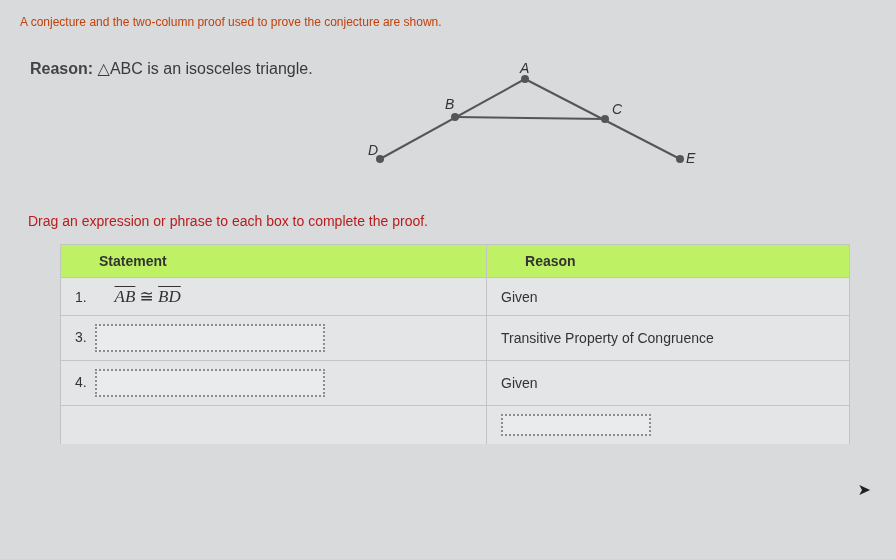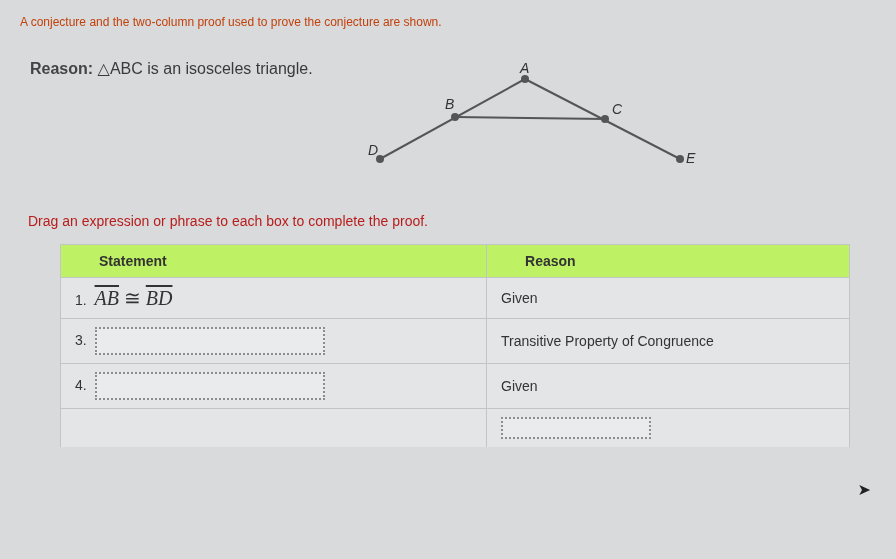--- a/index.html
+++ b/index.html
@@ -72,21 +72,22 @@
     .proof-table th {
       font-weight: bold;
       background: #bef264;
       padding-left: 38px;
     }
     .proof-table th:first-child, .proof-table td:first-child {
       width: 54%;
     }
     .math {
       font-family: 'Times New Roman', serif;
-      font-size: 20px;
+      font-size: 17px;
+      margin-left: 20px;
     }
     .dropbox {
       display: inline-block;
       width: 230px;
       height: 28px;
       border: 2px dotted #8a8d90;
       background: #e9ebec;
       vertical-align: middle;
     }
     .dropbox-sm {

